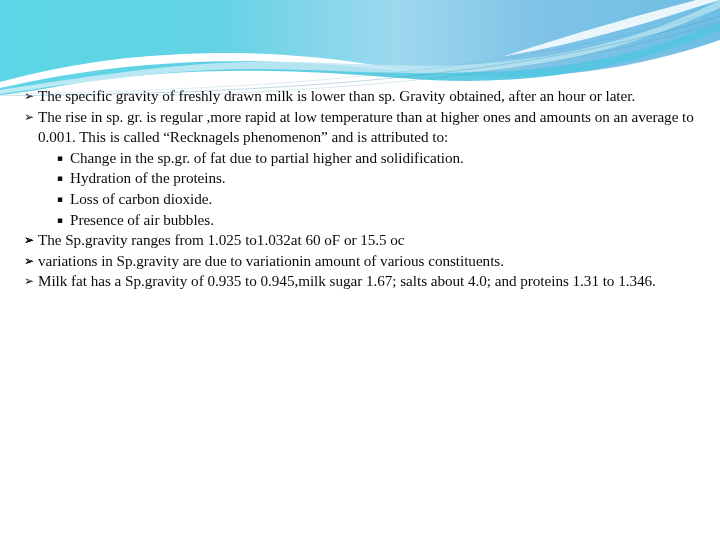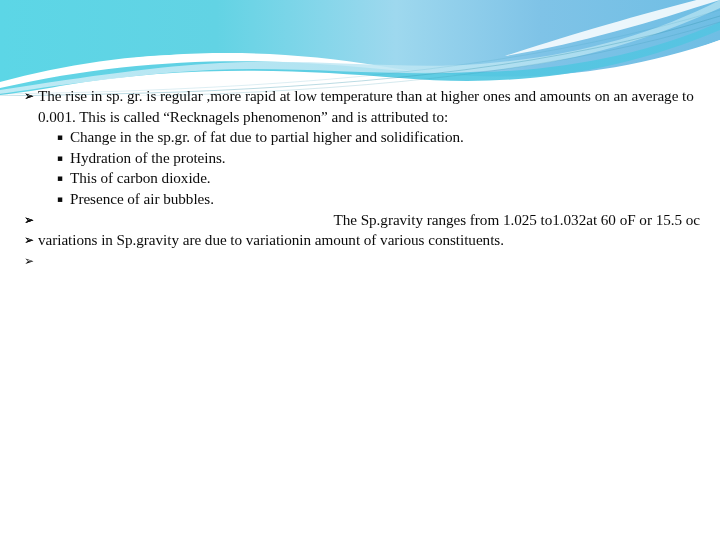--- a/index.html
+++ b/index.html
@@ -79,21 +79,20 @@
   .para.sub .bullet {
     left: 33px;
     font-family: "DejaVu Sans", sans-serif;
     font-size: 9px;
     line-height: 21px;
   }
 
   
   .para.plain {
     padding-left: 14px;
-    text-align: right;
   }
 </style>
 </head>
 <body>
 
 <div id="slide">
 
   <div id="banner">
     <svg viewBox="0 0 720 96" preserveAspectRatio="none">
       <defs>
@@ -131,40 +130,41 @@
       <path d="M720,10 C555,60 375,80 175,89 C115,92 57,93 0,94" fill="none" stroke="#3C9FB8" stroke-width="0.5" opacity="0.35"></path>
 
       <path d="M720,0 C650,22 580,44 505,56 C560,38 640,14 720,-6 Z" fill="#ffffff" opacity="0.85"></path>
     </svg>
   </div>
 
   <div id="content">
 
     <p class="para">
       <span class="bullet">➢</span>
+      <span class="txt">The specific gravity of freshly drawn milk is lower than sp. Gravity obtained, after an hour or later.</span>
     </p>
 
     <p class="para">
       <span class="bullet">➢</span>
       <span class="txt">The rise in sp. gr. is regular ,more rapid at low temperature than at higher ones and amounts on an average to 0.001. This is called “Recknagels phenomenon” and is attributed to:</span>
     </p>
 
     <p class="para sub">
       <span class="bullet">▪</span>
       <span class="txt">Change in the sp.gr. of fat due to partial higher and solidification.</span>
     </p>
 
     <p class="para sub">
       <span class="bullet">▪</span>
       <span class="txt">Hydration of the proteins.</span>
     </p>
 
     <p class="para sub">
       <span class="bullet">▪</span>
-      <span class="txt">This of carbon dioxide.</span>
+      <span class="txt">Loss of carbon dioxide.</span>
     </p>
 
     <p class="para sub">
       <span class="bullet">▪</span>
       <span class="txt">Presence of air bubbles.</span>
     </p>
 
     <p class="para">
       <span class="bullet">➢</span>
     </p>
@@ -185,16 +185,17 @@
       <span class="bullet">➢</span>
     </p>
 
     <p class="para">
       <span class="bullet">➢</span>
       <span class="txt">variations in Sp.gravity are due to variationin amount of various constituents.</span>
     </p>
 
     <p class="para">
       <span class="bullet">➢</span>
+      <span class="txt">Milk fat has a Sp.gravity of 0.935 to 0.945,milk sugar 1.67; salts about 4.0; and proteins 1.31 to 1.346.</span>
     </p>
 
   </div>
 </div>
 
 </body></html>

